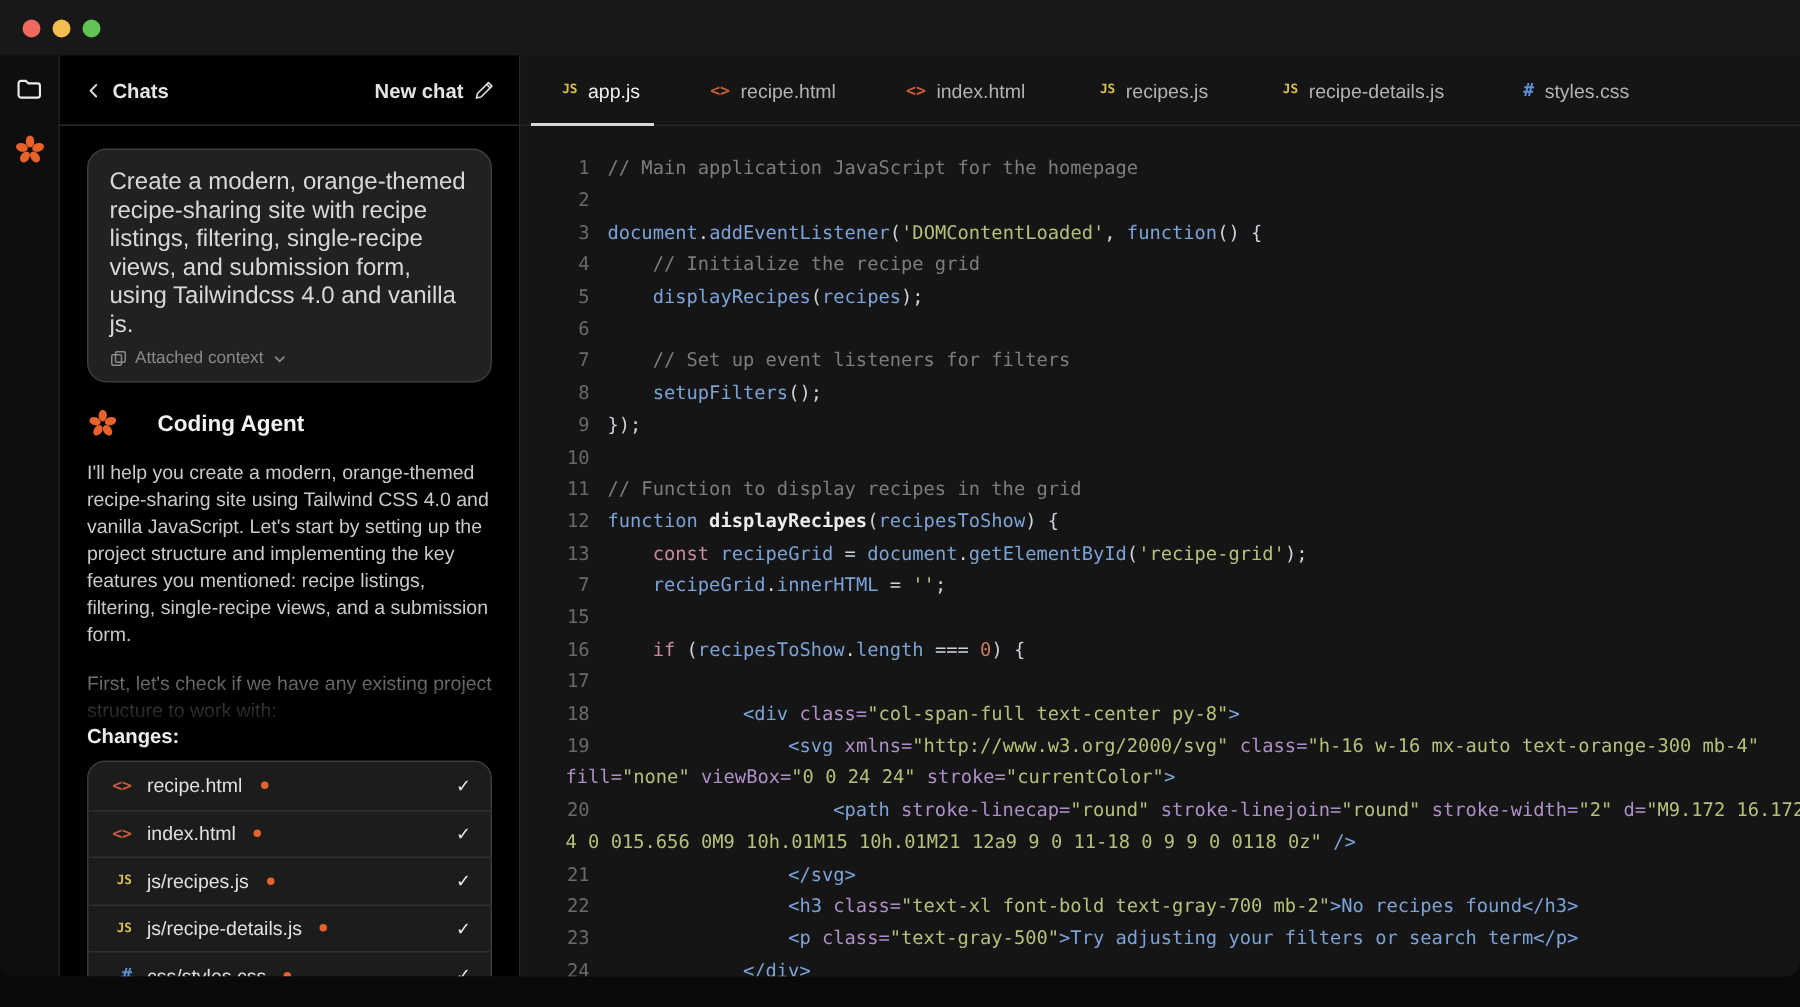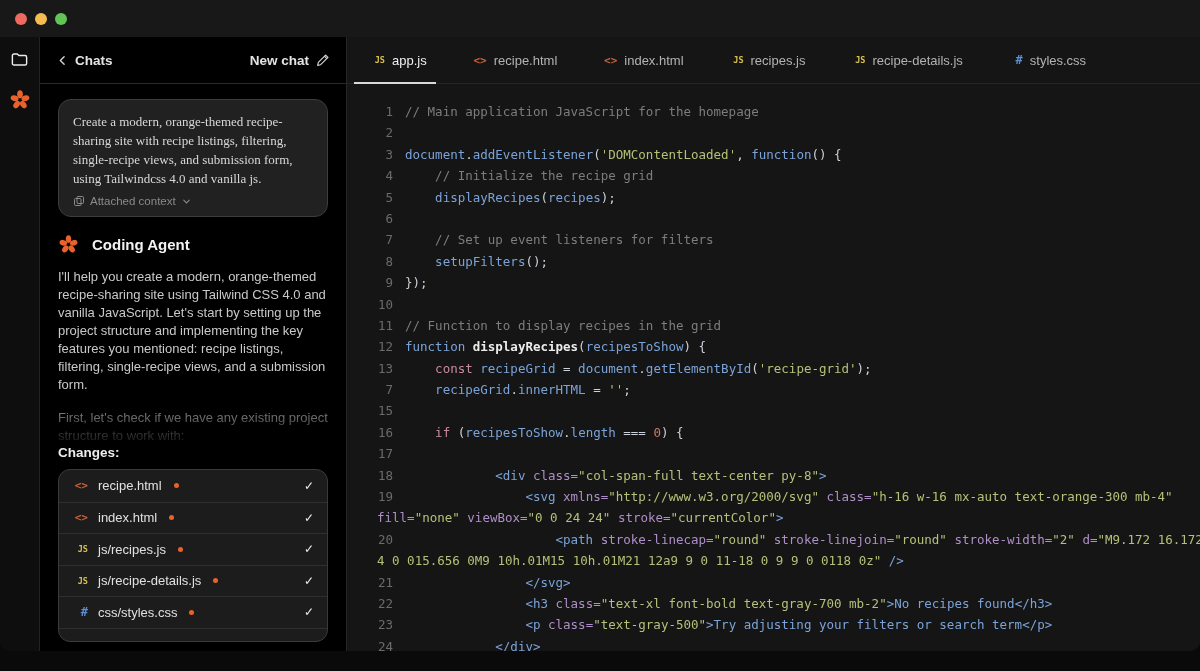--- a/index.html
+++ b/index.html
@@ -19,23 +19,23 @@
   .rail svg { display:block; }
   
   .sidebar { width:307px; flex:none; background:#000000; border-right:1px solid #272727;
              display:flex; flex-direction:column; min-height:0; }
   .sb-header { height:47px; flex:none; border-bottom:1px solid #2a2a2a; display:flex;
                align-items:center; justify-content:space-between; padding:0 16px; }
   .back-btn { display:flex; align-items:center; gap:6px; color:#e3e3e3; font-size:13.5px; font-weight:600; cursor:pointer; }
   .newchat-btn { display:flex; align-items:center; gap:7px; color:#e3e3e3; font-size:13.5px; font-weight:600; cursor:pointer; }
   .sb-body { flex:1; padding:15px 18px 0 18px; overflow:hidden; }
   .user-card { background:#212121; border:1px solid #3d3d3d; border-radius:13px; padding:12px 14px 9px; }
-  .user-card .msg { color:#d8d8d8; font-size:13px; line-height:19px;font-family:Liberation Serif, serif; }
+  .user-card .msg { color:#d8d8d8; font-size:16px; line-height:19px; }
   .attached { margin-top:7px; display:flex; align-items:center; gap:5px; color:#8a8a8a; font-size:11.5px; cursor:pointer; }
-  .agent-head { margin-top:17px; display:flex; align-items:center; gap:13px; }
+  .agent-head { margin-top:17px; display:flex; align-items:center; gap:26px; }
   .agent-head .name { color:#f2f2f2; font-size:15px; font-weight:700; }
   .agent-para { margin-top:13px; color:#c9c9c9; font-size:13px; line-height:18px; }
   .agent-para-faded { margin-top:15px; color:#9b9b9b; font-size:13px; line-height:18px;
       -webkit-mask-image:linear-gradient(rgba(0,0,0,.85), rgba(0,0,0,.1));
       mask-image:linear-gradient(rgba(0,0,0,.85), rgba(0,0,0,.1)); }
   .changes-label { color:#ededed; font-size:13.5px; font-weight:700; }
   .files-card { margin-top:9px; border:1px solid #3a3a3a; border-radius:12px; background:#1c1c1c; overflow:hidden; }
   .file-row { display:flex; align-items:center; gap:10px; height:31.5px; padding:0 13px; border-top:1px solid #2f2f2f; cursor:pointer; }
   .file-row:first-child { border-top:none; }
   .file-row .fname { color:#e0e0e0; font-size:13px; }

